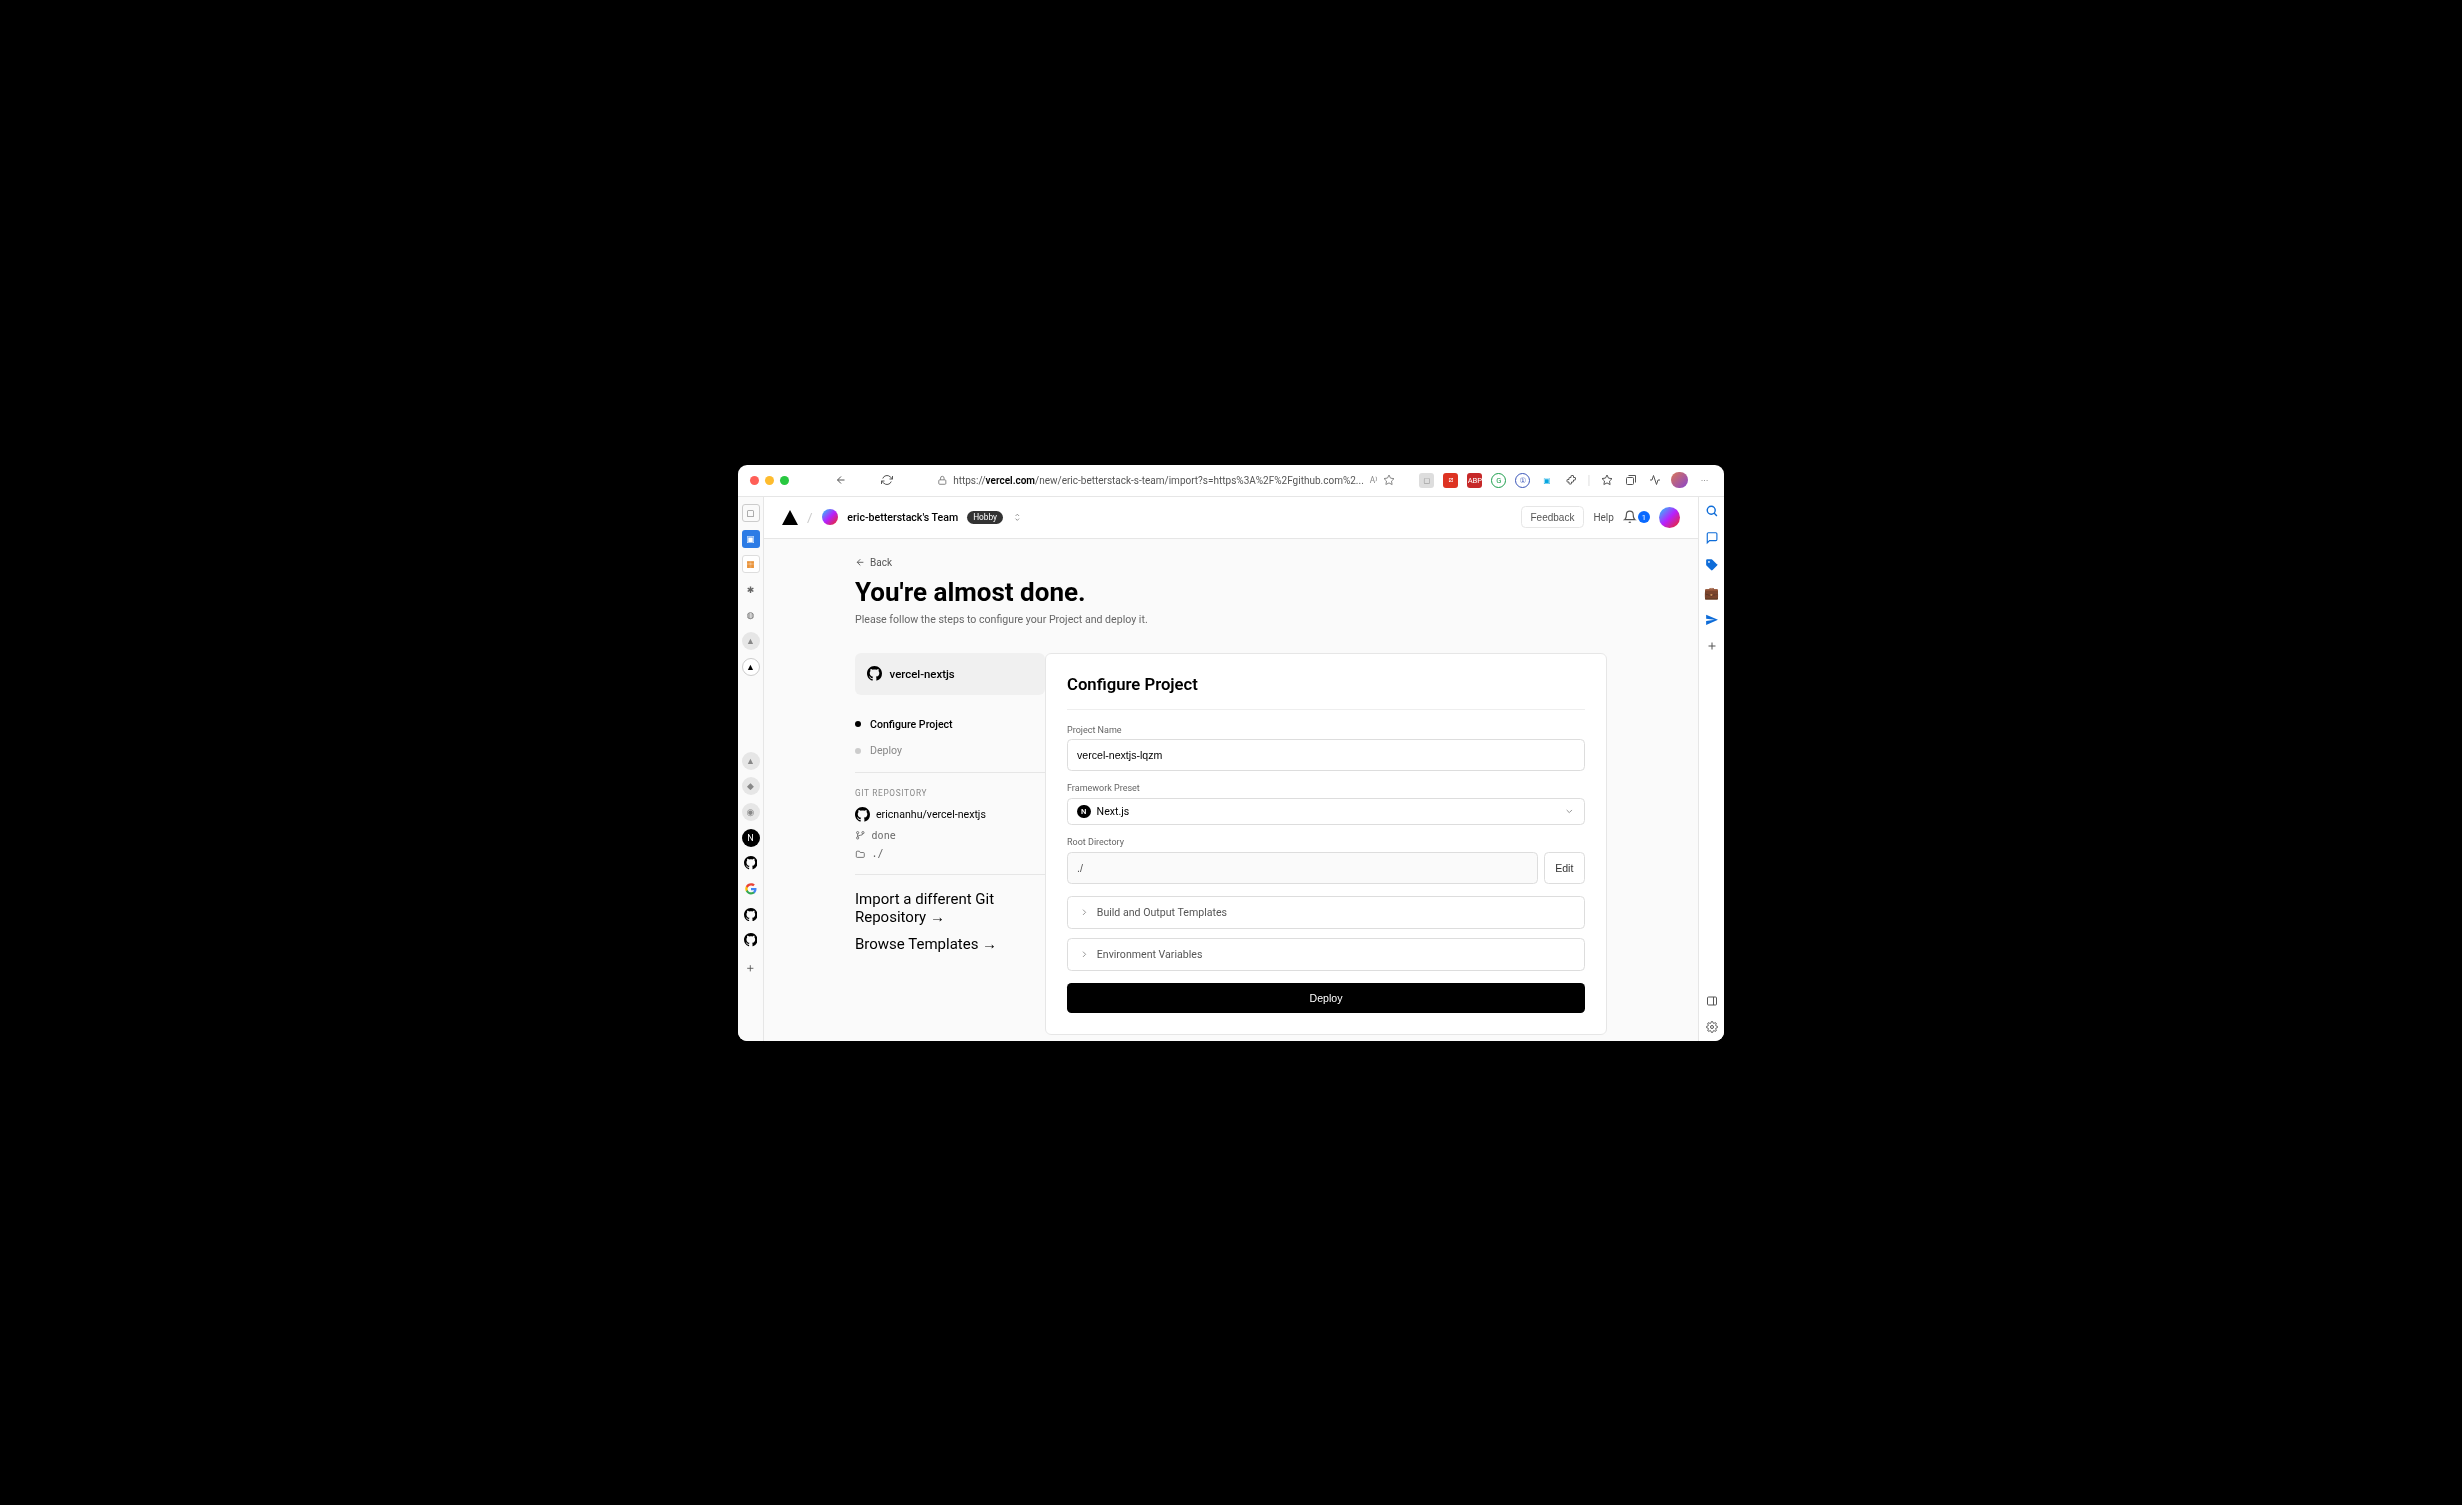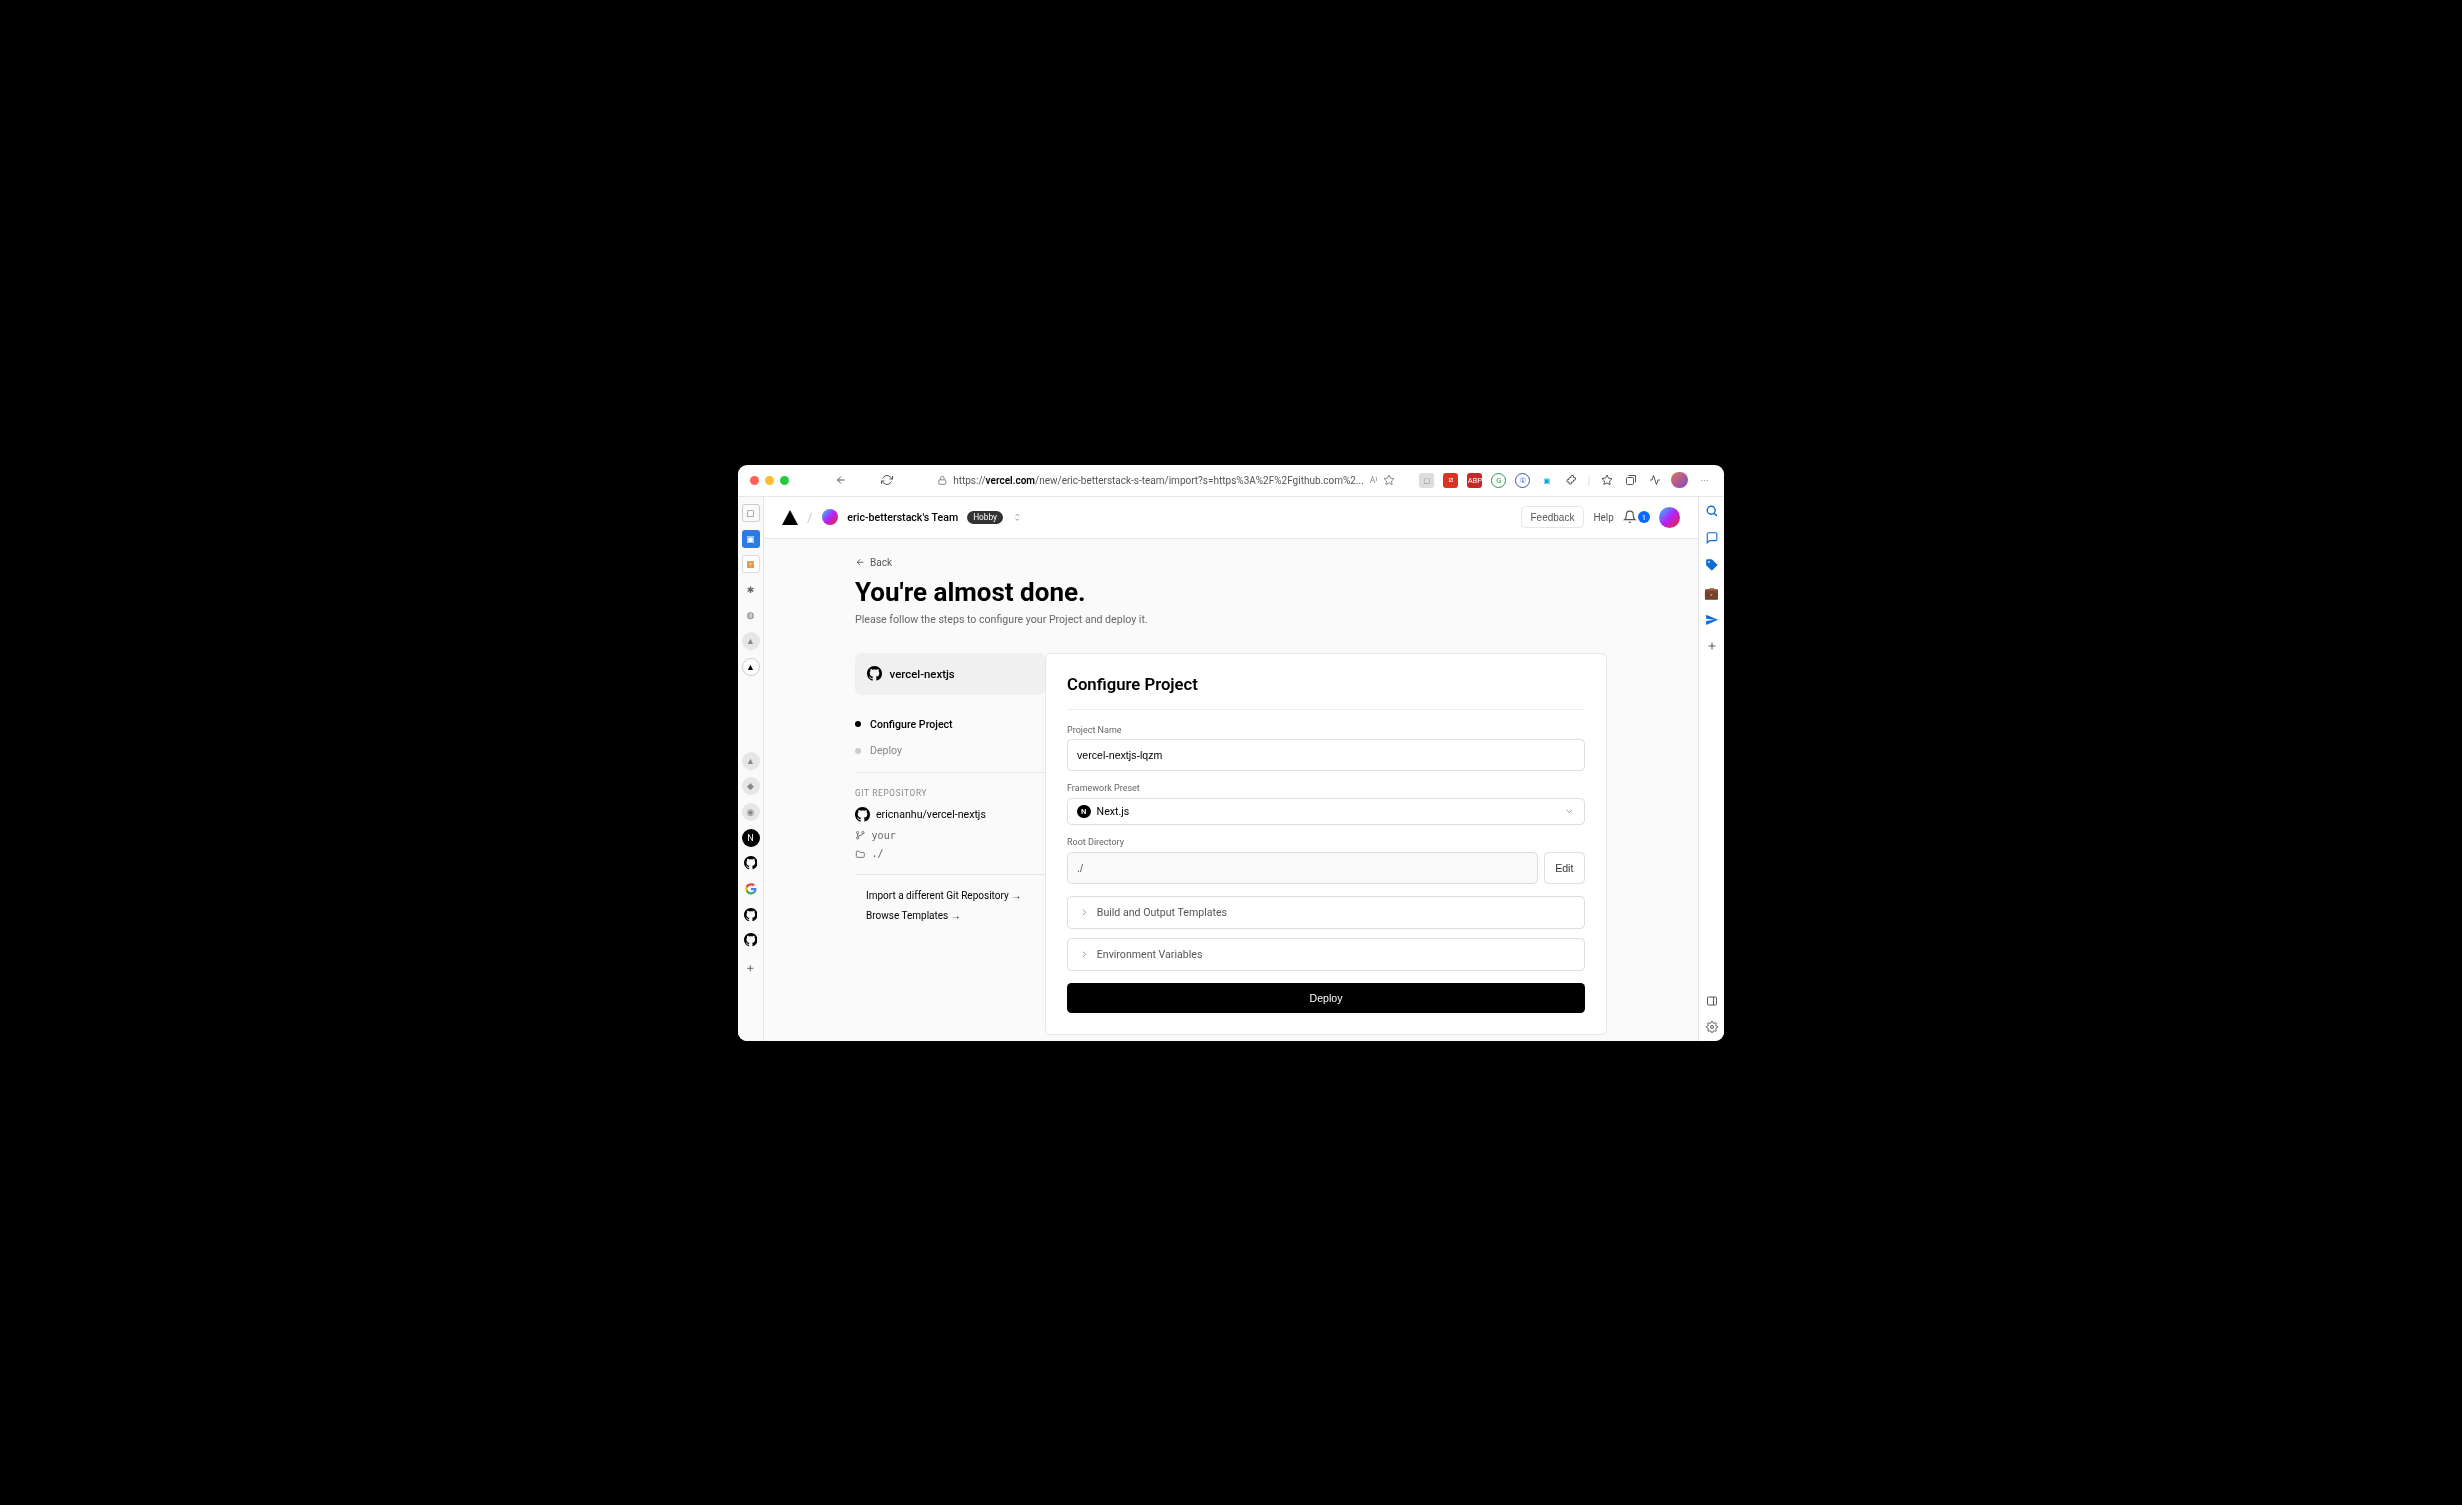--- a/index.html
+++ b/index.html
@@ -180,21 +180,21 @@
 .repolink {
   display:flex; align-items:center; gap:6px;
   font-size:10.6px; color:#000; margin-top:9px;
 }
 .meta {
   display:flex; align-items:center; gap:6px;
   font-size:10px; color:#666; margin-top:7.6px;
 }
 .mono { font-family: ui-monospace, Menlo, monospace; }
 .linkish {
-  font-size:10px; color:#000; margin-top:9px; display:block;margin-left:11px;
+  font-size:15px; color:#000; margin-top:9px; display:block;
 }
 .card {
   background:#fff;
   border:0.8px solid #e6e6e6;
   border-radius:6px;
   padding: 21px;
 }
 .card h2 { font-size:16.7px; font-weight:600; color:#000; }
 .card hr { border:none; border-top:0.8px solid #eee; margin:15px 0; }
 .fld-lbl { font-size:9px; color:#666; margin-bottom:4.5px; display:block; }
@@ -434,21 +434,21 @@
                 <span>ericnanhu/vercel-nextjs</span>
               </div>
 
               <div class="meta">
                 <svg width="10.6" height="10.6" viewBox="0 0 24 24" fill="none" stroke="#666" stroke-width="2">
                     <circle cx="6" cy="6" r="2.5"></circle>
                     <circle cx="6" cy="18" r="2.5"></circle>
                     <circle cx="18" cy="6" r="2.5"></circle>
                     <path d="M6 8.5v7M18 8.5c0 5-12 2-12 7"></path>
                   </svg>
-                <span class="mono">your</span>
+                <span class="mono">done</span>
               </div>
 
               <div class="meta">
                 <svg width="10.6" height="10.6" viewBox="0 0 24 24" fill="none" stroke="#666" stroke-width="2">
                     <path d="M3 7a2 2 0 012-2h5l2 3h7a2 2 0 012 2v7a2 2 0 01-2 2H5a2 2 0 01-2-2z"></path>
                   </svg>
                 <span class="mono">./</span>
               </div>
 
               <hr class="sep">

